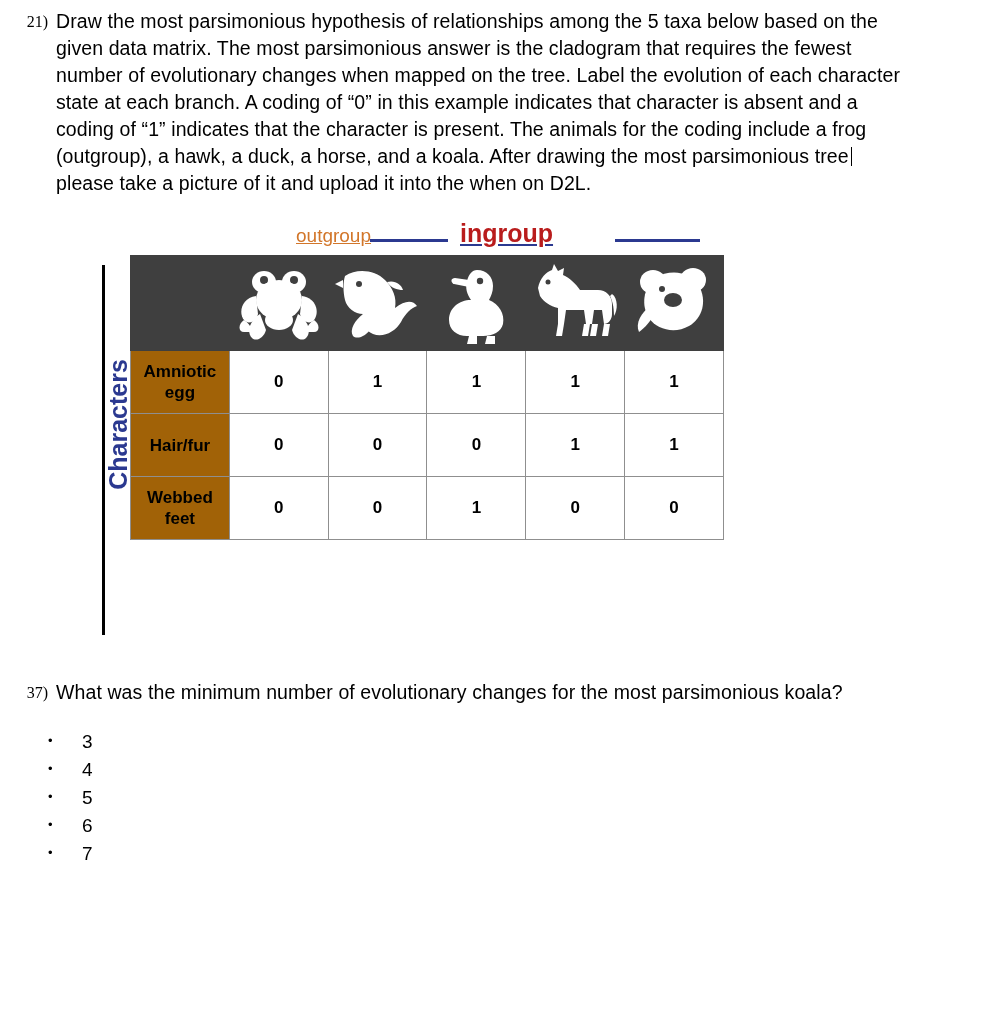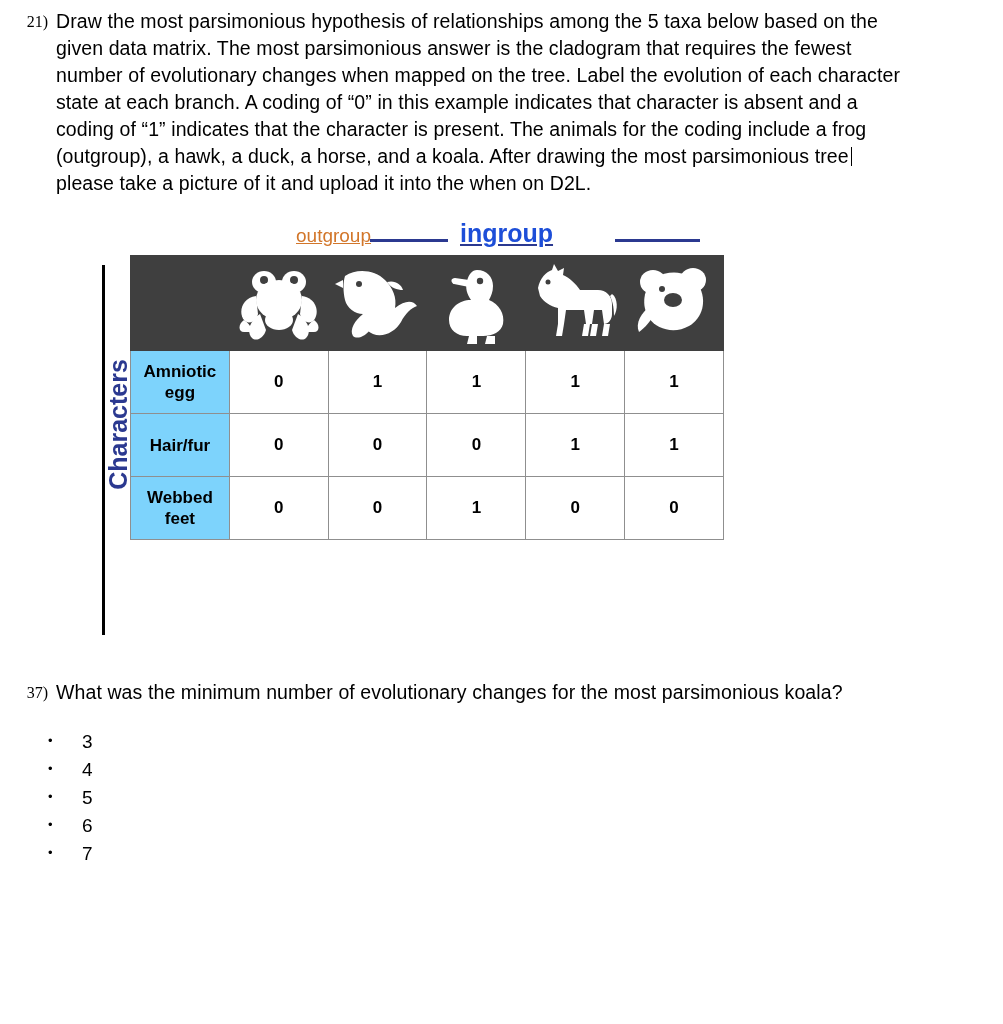--- a/index.html
+++ b/index.html
@@ -101,21 +101,21 @@
     top: 16px;
     width: 78px;
     height: 3px;
     background: #2b3990;
   }
   .lbl-ingroup {
     position: absolute;
     left: 190px;
     top: -4px;
     font-size: 25px;
-    color: #1d4ed8;
+    color: #b91c1c;
     font-weight: bold;
     text-decoration: underline;
     text-decoration-color: #2b3990;
   }
   .rule2 {
     position: absolute;
     left: 345px;
     top: 16px;
     width: 85px;
     height: 3px;
@@ -167,21 +167,21 @@
     font-weight: bold;
     height: 60px;
   }
   table.matrix tr.head td {
     background: #3f3f3f;
     border: 1px solid #3f3f3f;
     height: 94px;
     padding: 0;
   }
   td.rowlabel {
-    background: #7dd3fc;
+    background: #a16207;
     width: 146px;
     font-size: 17px;
     font-weight: bold;
     line-height: 21px;
   }
   td.val { width: 89px; background: #ffffff; }
 
   .icon-cell {
     display: flex;
     align-items: center;

